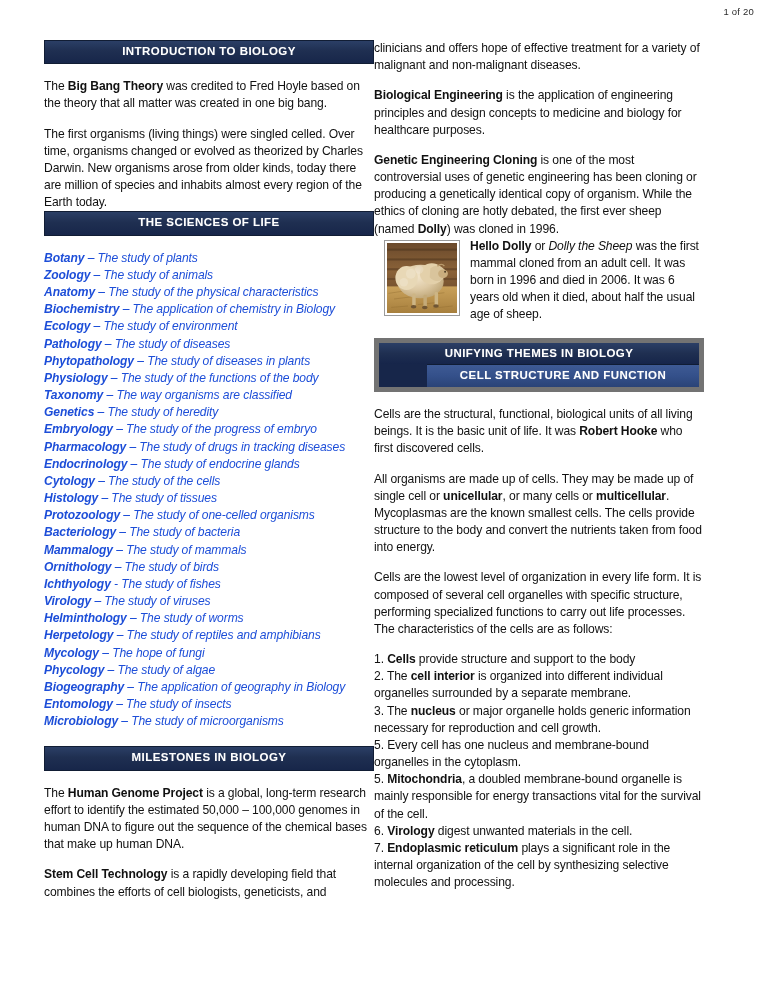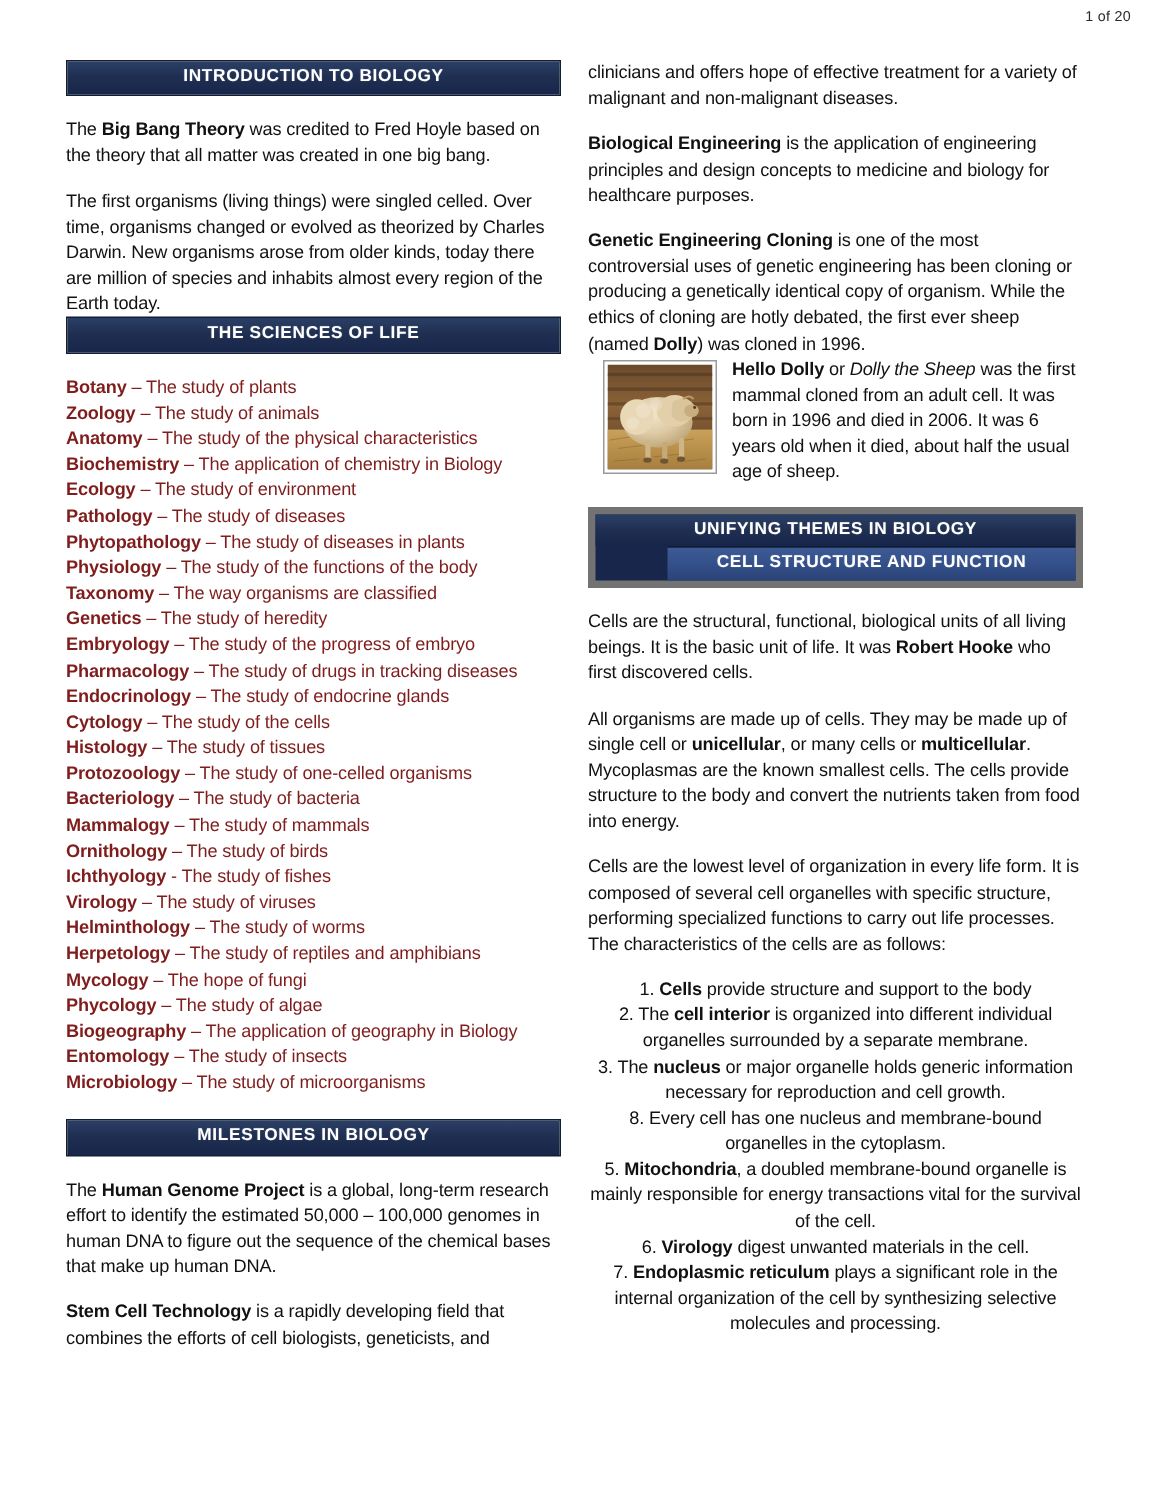--- a/index.html
+++ b/index.html
@@ -27,21 +27,20 @@
     font-size: 9.5px;
     color: #2b2b2b;
     letter-spacing: 0.2px;
   }
   .columns {
     position: absolute;
     top: 40px;
     left: 0;
     width: 768px;
     display: flex;
-    gap: 18px;
     padding: 0 36px 0 44px;
     box-sizing: border-box;
   }
   .col {
     width: 330px;
     flex: 0 0 330px;
   }
   .col-right { position: relative; }
 
   
@@ -93,33 +92,33 @@
 
   
   .sci-list {
     margin: 0 0 16px 0;
     padding: 0;
     list-style: none;
   }
   .sci-list li {
     font-size: 12.1px;
     line-height: 1.42;
-    color: #7f1d1d;
+    color: #1d4ed8;
     letter-spacing: -0.1px;
     margin: 0;
     white-space: nowrap;
+    font-style: italic;
   }
   .sci-term { font-weight: bold; }
 
   
   .num-list {
     margin: 0;
     padding: 0;
     list-style: none;
-    text-align: center;
   }
   .num-list li {
     font-size: 12.1px;
     line-height: 1.42;
     color: #111111;
     letter-spacing: -0.1px;
   }
 
   
   .dolly-block {
@@ -293,21 +292,21 @@
           <p class="para"><span>All organisms are made up of cells. They may be made up of single cell or </span><span class="b">unicellular</span><span>, or many cells or </span><span class="b">multicellular</span><span>. Mycoplasmas are the known smallest cells. The cells provide structure to the body and convert the nutrients taken from food into energy.</span></p>
           <p class="para"><span>Cells are the lowest level of organization in every life form. It is composed of several cell organelles with specific structure, performing specialized functions to carry out life processes.</span></p>
         </div>
 
       <p class="para">The characteristics of the cells are as follows:</p>
 
       <ul class="num-list">
           <li><span>1. </span><span class="b">Cells</span><span> provide structure and support to the body</span></li>
           <li><span>2. The </span><span class="b">cell interior</span><span> is organized into different individual organelles surrounded by a separate membrane.</span></li>
           <li><span>3. The </span><span class="b">nucleus</span><span> or major organelle holds generic information necessary for reproduction and cell growth.</span></li>
-          <li><span>8. Every cell has one nucleus and membrane-bound organelles in the cytoplasm.</span></li>
+          <li><span>5. Every cell has one nucleus and membrane-bound organelles in the cytoplasm.</span></li>
           <li><span>5. </span><span class="b">Mitochondria</span><span>, a doubled membrane-bound organelle is mainly responsible for energy transactions vital for the survival of the cell.</span></li>
           <li><span>6. </span><span class="b">Virology</span><span> digest unwanted materials in the cell.</span></li>
           <li><span>7. </span><span class="b">Endoplasmic reticulum</span><span> plays a significant role in the internal organization of the cell by synthesizing selective molecules and processing.</span></li>
         </ul>
 
     </div>
 
   </div>
 </div>
 

